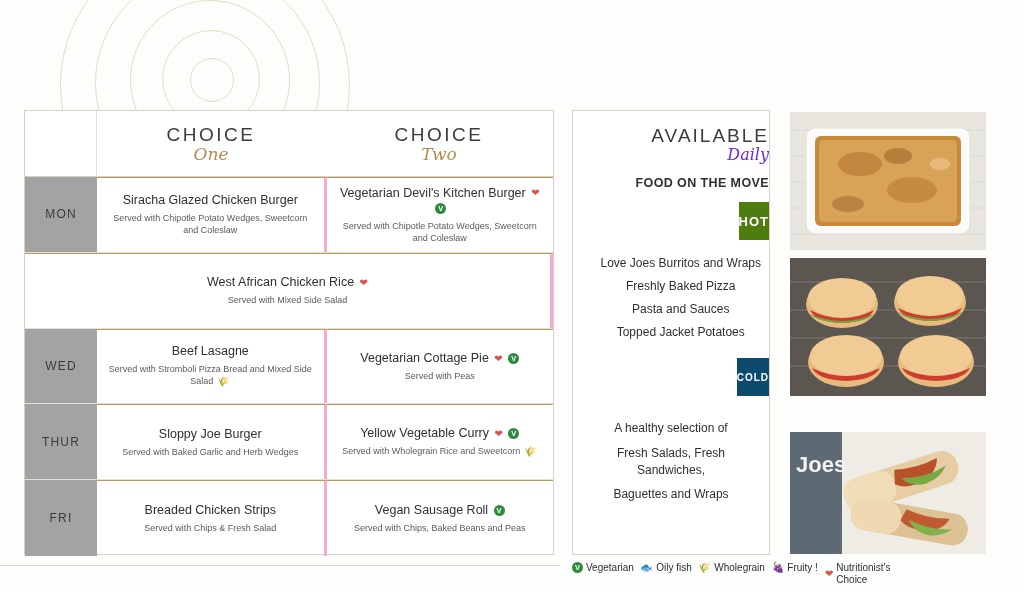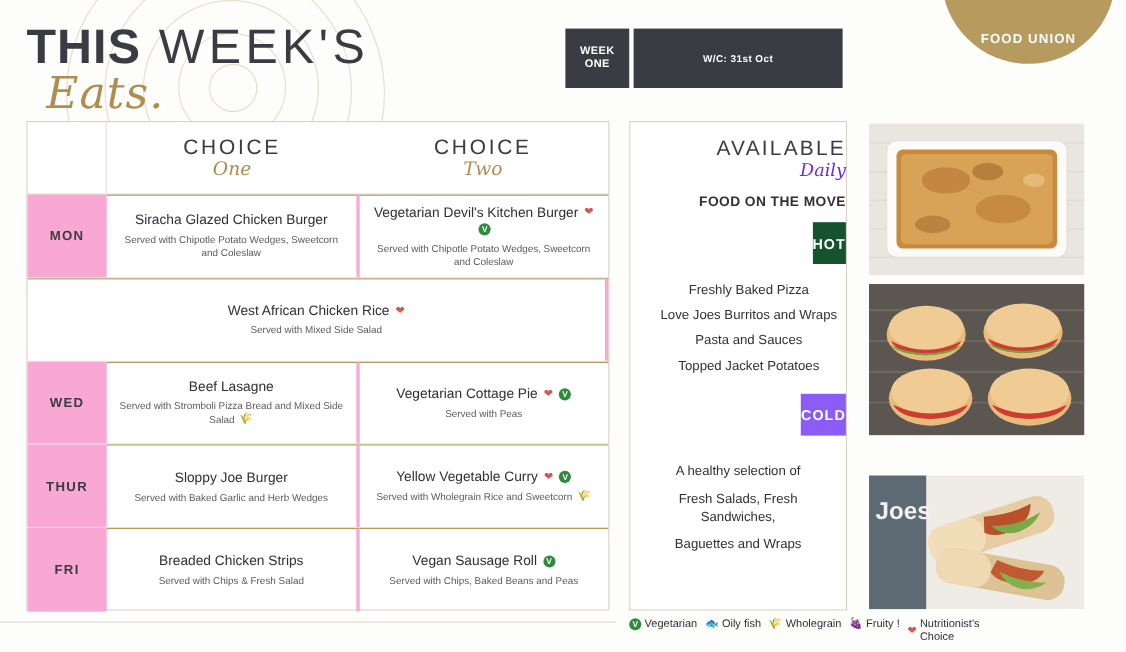--- a/index.html
+++ b/index.html
@@ -106,23 +106,23 @@
     font-size: 19px; letter-spacing: 2.5px; color: #3b3b44;
     font-family: "Liberation Sans", sans-serif;
   }
   .mh-bot {
     font-family: "DejaVu Serif", serif; font-style: italic;
     font-size: 17px; color: #b08d4e; margin-top: -2px;
   }
   .row { display: flex; height: 75.8px; border-bottom: 1px solid #e6e0d4; }
   .row:last-child { border-bottom: none; }
   .day {
-    width: 72px; background: #f9a8d4;
+    width: 72px; background: #a3a3a3;
     display: flex; align-items: center; justify-content: center;
-    font-size: 12px; font-weight: bold; letter-spacing: 1.2px;
+    font-size: 12px; font-weight: normal; letter-spacing: 1.2px;
     color: #3b3b44;
   }
   .cell {
     flex: 1; padding: 6px 10px;
     display: flex; flex-direction: column;
     align-items: center; justify-content: center; text-align: center;
     border-top: 1.6px solid #b79a5e;
   }
   .cell.one { border-right: 3px solid #f9a8d4; }
   .dish {
@@ -154,29 +154,29 @@
     text-align: center;
     font-family: "DejaVu Serif", serif; font-style: italic;
     font-size: 16px; color: #6d28d9; margin-top: -2px;
   }
   .d-fotm {
     text-align: center; margin-top: 12px;
     font-size: 12.5px; font-weight: bold; letter-spacing: .4px;
     color: #2f2f36;
   }
   .bar-hot {
-    margin-top: 12px; height: 38px; background: #14532d;
+    margin-top: 12px; height: 38px; background: #4d7c0f;
     color: #fff; font-size: 13px; font-weight: bold; letter-spacing: 1px;
     display: flex; align-items: center; justify-content: center;
   }
   .hot-list { padding: 16px 8px 10px; text-align: center; }
   .hot-list div { font-size: 12px; color: #2f2f36; margin-bottom: 9px; }
   .bar-cold {
-    height: 38px; background: #8b5cf6;
-    color: #fff; font-size: 13px; font-weight: bold; letter-spacing: 1px;
+    height: 38px; background: #0c4a6e;
+    color: #fff; font-size: 10px; font-weight: bold; letter-spacing: 1px;
     display: flex; align-items: center; justify-content: center;
   }
   .cold-list { padding: 24px 10px 0; text-align: center; }
   .cold-list div { font-size: 12px; color: #2f2f36; margin-bottom: 8px; line-height: 1.4; }
 
   
   .photo { position: absolute; left: 790px; width: 196px; overflow: hidden; text-align: center; }
   .p1 { top: 112px; height: 138px; }
   .p2 { top: 258px; height: 138px; }
   .p3 { top: 432px; height: 122px; }
@@ -200,37 +200,20 @@
 <body>
 
 <div id="page">
 
   <div class="swirl s1"></div>
   <div class="swirl s2"></div>
   <div class="swirl s3"></div>
   <div class="swirl s4"></div>
   <div class="swirl s5"></div>
 
-  <div class="header">
-    <div class="title-block">
-      <div>
-        <span class="title-this">THIS</span><span class="title-weeks">WEEK'S</span>
-      </div>
-      <div class="title-eats">Eats.</div>
-    </div>
-
-    <div class="week-box">
-      <span>WEEK</span>
-      <span>ONE</span>
-    </div>
-
-    <div class="wc-box">W/C: 31st Oct</div>
-
-    <div class="brand-circle">FOOD UNION</div>
-  </div>
 
   <div class="menu">
     <div class="menu-head">
       <div class="mh-blank"></div>
       <div class="mh-cell">
         <div class="mh-top">CHOICE</div>
         <div class="mh-bot">One</div>
       </div>
       <div class="mh-cell">
         <div class="mh-top">CHOICE</div>
@@ -318,22 +301,22 @@
     </div>
   </div>
 
   <div class="daily">
     <div class="d-title">AVAILABLE</div>
     <div class="d-sub">Daily</div>
     <div class="d-fotm">FOOD ON THE MOVE</div>
 
     <div class="bar-hot">HOT</div>
     <div class="hot-list">
+      <div>Love Joes Burritos and Wraps</div>
       <div>Freshly Baked Pizza</div>
-      <div>Love Joes Burritos and Wraps</div>
       <div>Pasta and Sauces</div>
       <div>Topped Jacket Potatoes</div>
     </div>
 
     <div class="bar-cold">COLD</div>
     <div class="cold-list">
       <div>A healthy selection of</div>
       <div>Fresh Salads, Fresh Sandwiches,</div>
       <div>Baguettes and Wraps</div>
     </div>

